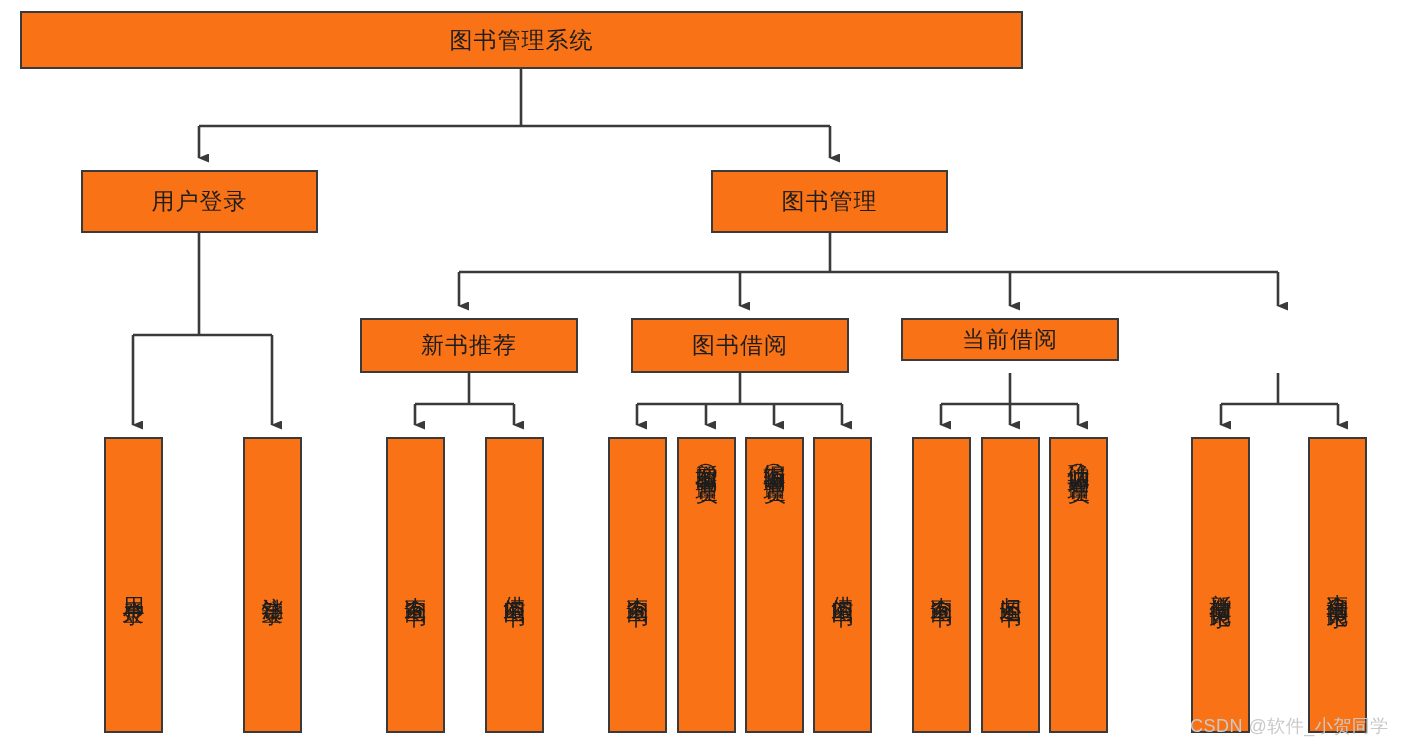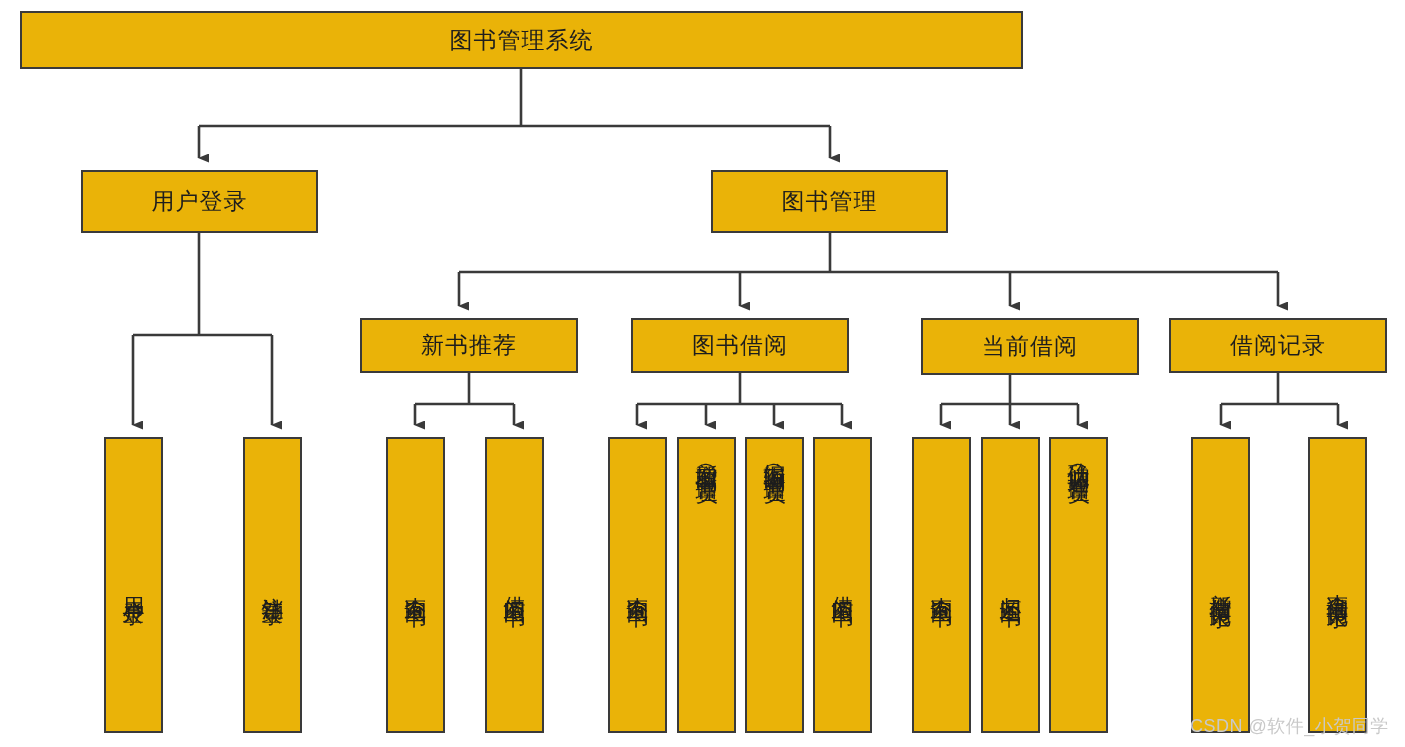--- a/index.html
+++ b/index.html
@@ -8,21 +8,21 @@
     background:#ffffff;
     font-family:"Liberation Sans","DejaVu Sans",sans-serif;
     overflow:hidden;
   }
   #stage{position:relative;width:1405px;height:747px;}
   svg#edges{position:absolute;left:0;top:0;width:1405px;height:747px;}
 
   .node{
     position:absolute;
     box-sizing:border-box;
-    background:#eab308;
+    background:#f97316;
     border:2.5px solid #3a3a3a;
     display:flex;
     align-items:center;
     justify-content:center;
     color:#1d1d1d;
   }
   .node.h{
     font-size:23px;
     letter-spacing:1px;
   }
@@ -103,22 +103,21 @@
     </g>
   </svg>
 
   <div class="node h" style="left:20px;top:11px;width:1003px;height:58px;">图书管理系统</div>
 
   <div class="node h" style="left:81px;top:170px;width:237px;height:63px;">用户登录</div>
   <div class="node h" style="left:360px;top:318px;width:218px;height:55px;">新书推荐</div>
 
   <div class="node h" style="left:711px;top:170px;width:237px;height:63px;">图书管理</div>
   <div class="node h" style="left:631px;top:318px;width:218px;height:55px;">图书借阅</div>
-  <div class="node h" style="left:921px;top:318px;width:218px;height:57px;">当前借阅</div>
-  <div class="node h" style="left:1169px;top:318px;width:218px;height:55px;">借阅记录</div>
+  <div class="node h" style="left:901px;top:318px;width:218px;height:43px;">当前借阅</div>
 
   <div class="node v" style="left:104px;top:437px;width:59px;height:296px;">用户登录</div>
   <div class="node v" style="left:243px;top:437px;width:59px;height:296px;">注销登录</div>
 
   <div class="node v" style="left:386px;top:437px;width:59px;height:296px;">查询图书</div>
   <div class="node v" style="left:485px;top:437px;width:59px;height:296px;">借阅图书</div>
 
   <div class="node v" style="left:608px;top:437px;width:59px;height:296px;">查询图书</div>
   <div class="node v top" style="left:677px;top:437px;width:59px;height:296px;">新增图书（管理员）</div>
   <div class="node v top" style="left:745px;top:437px;width:59px;height:296px;">编辑图书（管理员）</div>

